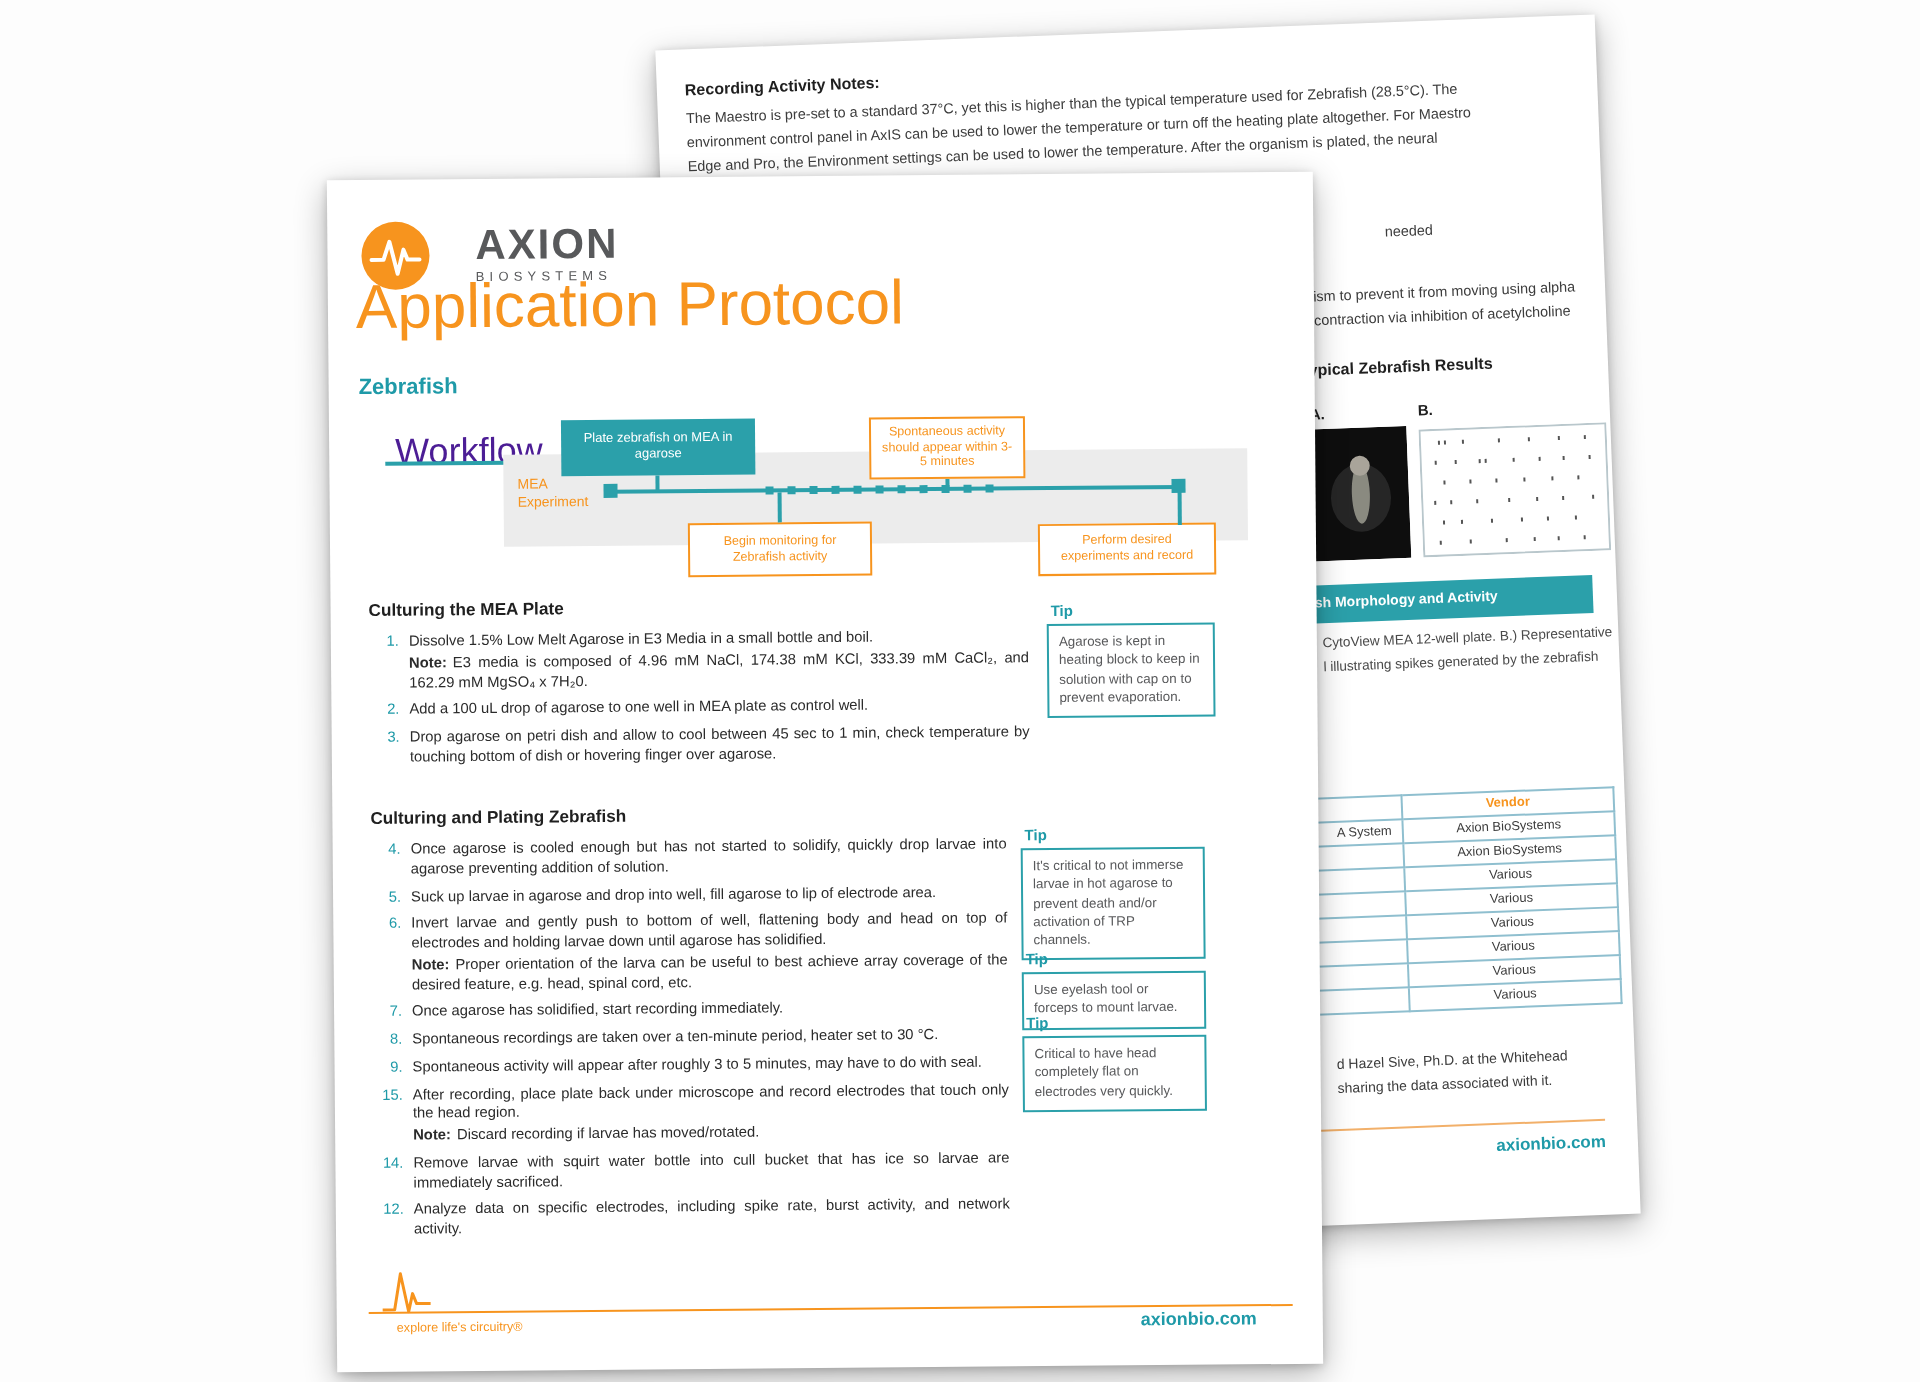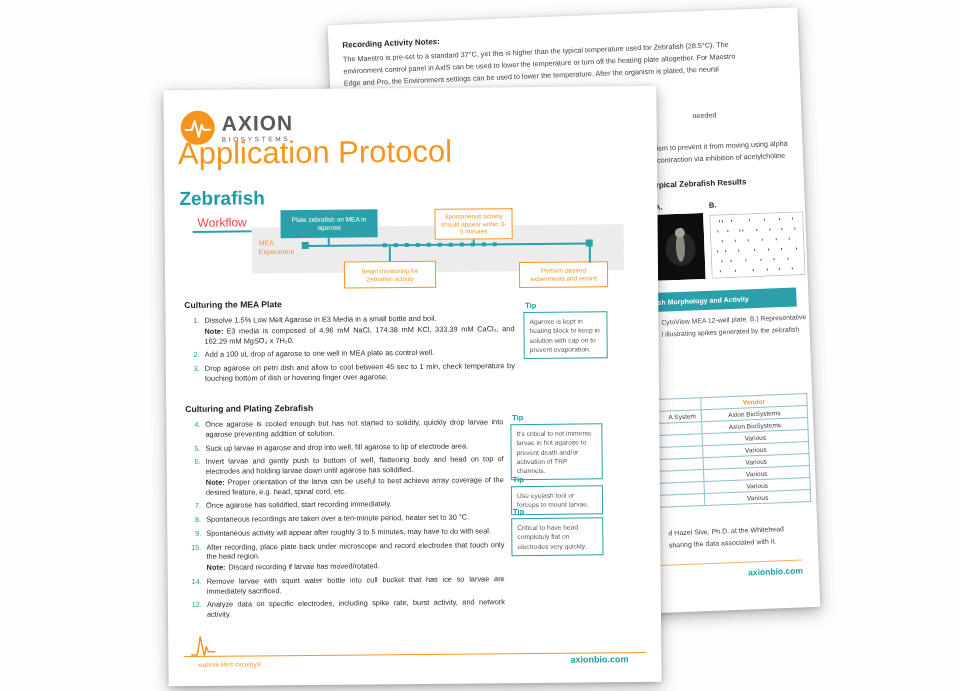--- a/index.html
+++ b/index.html
@@ -23,26 +23,26 @@
   .bp-table{position:absolute;left:18px;top:386px;width:446px;border-collapse:collapse;table-layout:fixed;}
   .bp-table td,.bp-table th{border:1px solid #8FBFCF;height:12px;font-size:6.5px;color:#3c3c3c;padding:0 5px;overflow:hidden;white-space:nowrap;}
   .bp-table .c1{width:340px;text-align:right;}
   .bp-table .c2{width:106px;text-align:center;}
   .bp-table th.c2{color:#F7941E;font-weight:700;}
   .bp-close{position:absolute;left:321px;font-size:7px;color:#3c3c3c;white-space:nowrap;}
   .bp-footer-line{position:absolute;left:20px;top:552px;width:434px;height:1px;background:#F2B06A;}
   .bp-url{position:absolute;left:20px;top:558px;width:434px;text-align:right;font-size:8.5px;font-weight:700;color:#1F9AA8;}
 
   
-  .fp-logo{position:absolute;left:16px;top:20px;display:flex;align-items:center;gap:6px;}
+  .fp-logo{position:absolute;left:16px;top:20px;display:flex;align-items:center;gap:22px;}
   .fp-brand{font-size:21px;font-weight:700;color:#58595B;letter-spacing:1px;line-height:1;}
   .fp-brand-sub{font-size:6.5px;color:#58595B;letter-spacing:2.6px;margin-top:2px;}
   .fp-title{position:absolute;left:14px;top:46px;margin:0;font-size:31px;font-weight:400;color:#F7941E;letter-spacing:0;}
-  .fp-subtitle{position:absolute;left:15px;top:98px;font-size:19px;font-weight:700;color:#1F9AA8;}
-  .fp-workflow-label{position:absolute;left:33px;top:126px;font-size:12px;color:#ef4444;}
+  .fp-subtitle{position:absolute;left:15px;top:98px;font-size:11px;font-weight:700;color:#1F9AA8;}
+  .fp-workflow-label{position:absolute;left:33px;top:126px;font-size:18px;color:#4c1d95;}
   .fp-workflow-underline{position:absolute;left:28px;top:141px;width:88px;height:2px;background:#2BA0AA;}
   .fp-flow-band{position:absolute;left:87px;top:138px;width:372px;height:46px;background:#ECECEC;}
   .fp-mea-label{position:absolute;left:94px;top:150px;font-size:7px;color:#F7941E;line-height:1.25;}
   .flow-box{position:absolute;display:flex;align-items:center;justify-content:center;text-align:center;line-height:1.25;padding:2px 4px;}
   .flow-teal{background:#2BA0AA;color:#fff;font-size:6.5px;}
   .flow-orange{background:#fff;border:1px solid #F7941E;color:#F7941E;font-size:6.3px;}
   .tl{position:absolute;background:#2BA0AA;}
   .sq{position:absolute;background:#2BA0AA;}
 
   .fp-section-title{position:absolute;font-size:8.6px;font-weight:700;color:#1f1f1f;}

